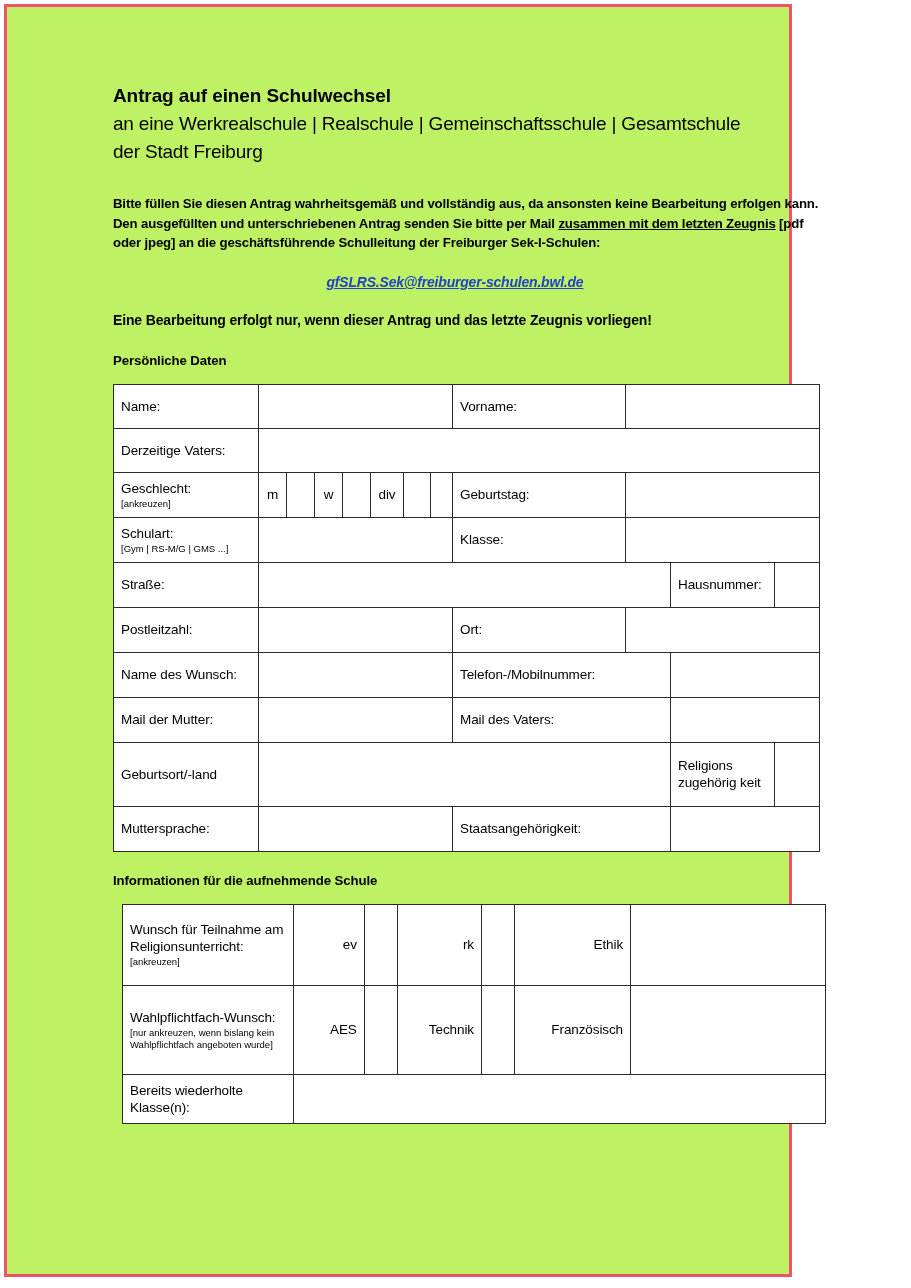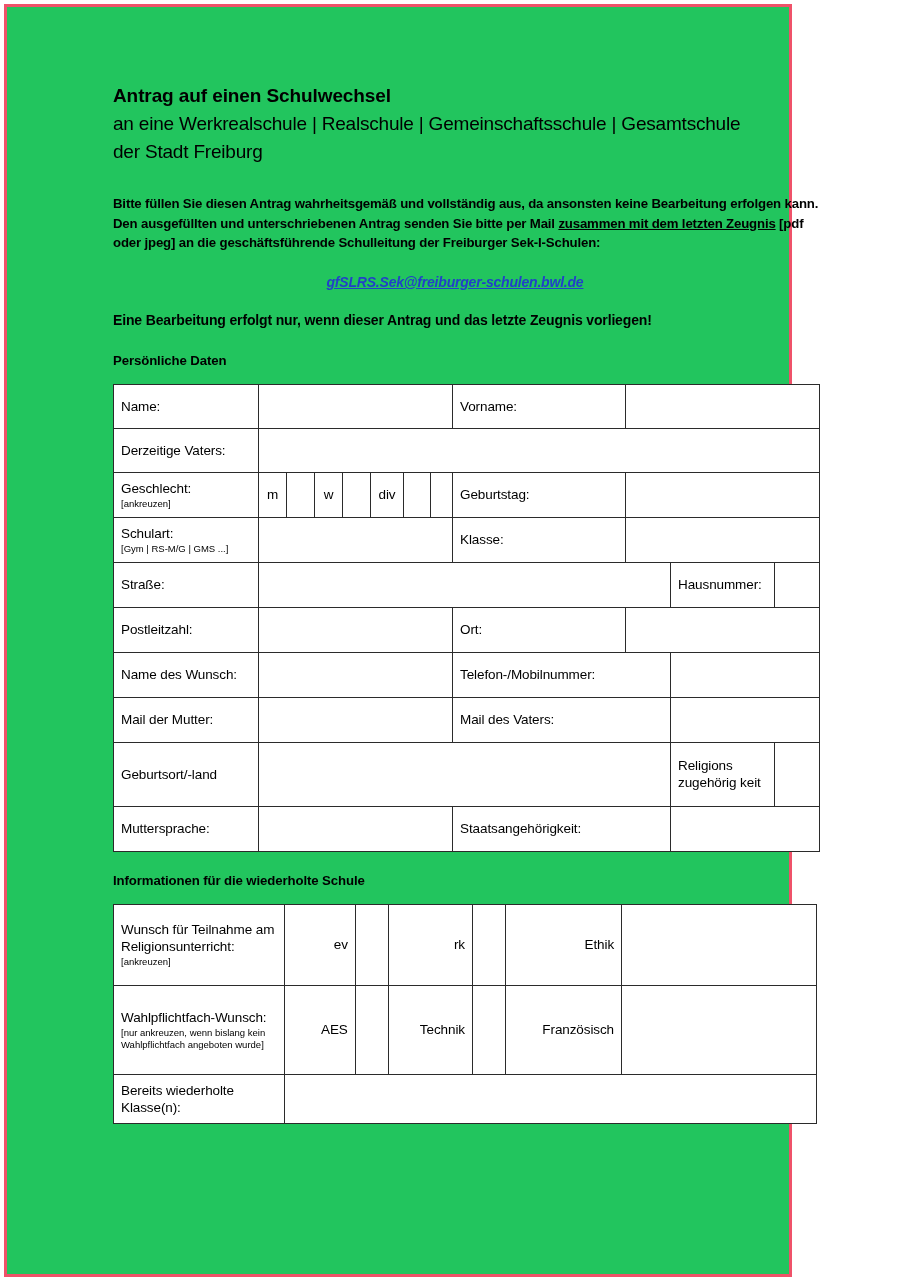--- a/index.html
+++ b/index.html
@@ -15,21 +15,21 @@
     overflow: hidden;
   }
   .page {
     position: absolute;
     left: 4px;
     top: 4px;
     width: 788px;
     height: 1273px;
     box-sizing: border-box;
     border: 3px solid #ef5269;
-    background: #22c55e;
+    background: #bef264;
   }
   .content {
     position: absolute;
     left: 106px;
     top: 76px;
     width: 710px;
   }
 
   
   .title-main {
@@ -108,21 +108,21 @@
     font-size: 9.5px;
     line-height: 12px;
     letter-spacing: 0;
     margin-top: 1px;
   }
   .multi { line-height: 18.5px; }
   td.vtop { vertical-align: top; padding-top: 5px; }
   .wrapcell { line-height: 19px; }
 
   .t1 { margin-top: 16px; }
-  .t2 { margin-top: 13px; }
+  .t2 { margin-top: 13px; margin-left: 9px; }
 </style>
 </head>
 <body>
 
 <div class="page">
   <div class="content">
 
     <h1 class="title-main">Antrag auf einen Schulwechsel</h1>
     <div class="title-sub">an eine Werkrealschule | Realschule | Gemeinschaftsschule | Gesamtschule</div>
     <div class="title-sub">der Stadt Freiburg</div>
@@ -232,21 +232,21 @@
 
       <tr>
         <td class="lbl" style="height:44px">Muttersprache:</td>
         <td class="blank" colspan="7"></td>
         <td class="lbl" colspan="3">Staatsangehörigkeit:</td>
         <td class="blank" colspan="3"></td>
       </tr>
     </tbody>
       </table>
 
-    <div class="section-head" style="margin-top:20px">Informationen für die wiederholte Schule</div>
+    <div class="section-head" style="margin-top:20px">Informationen für die aufnehmende Schule</div>
 
     <table class="form t2">
       <colgroup>
         <col style="width:161px">
         <col style="width:66px">
           <col style="width:31px">
         <col style="width:79px">
           <col style="width:31px">
         <col style="width:109px">
         <col style="width:183px">

